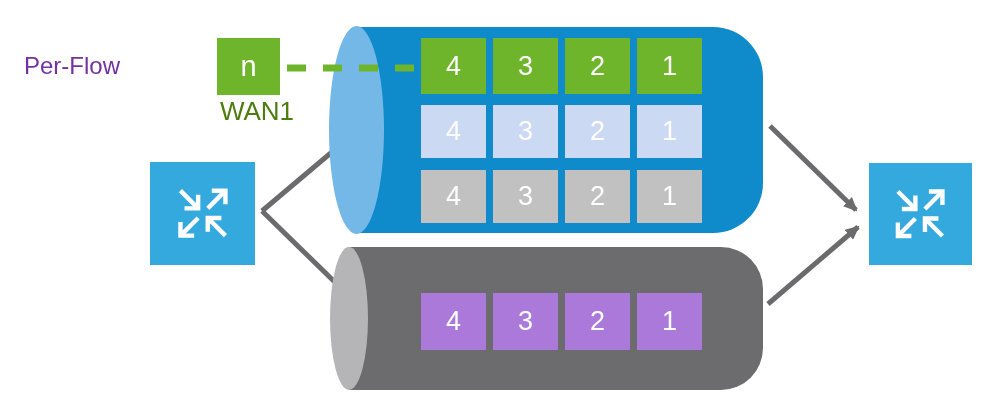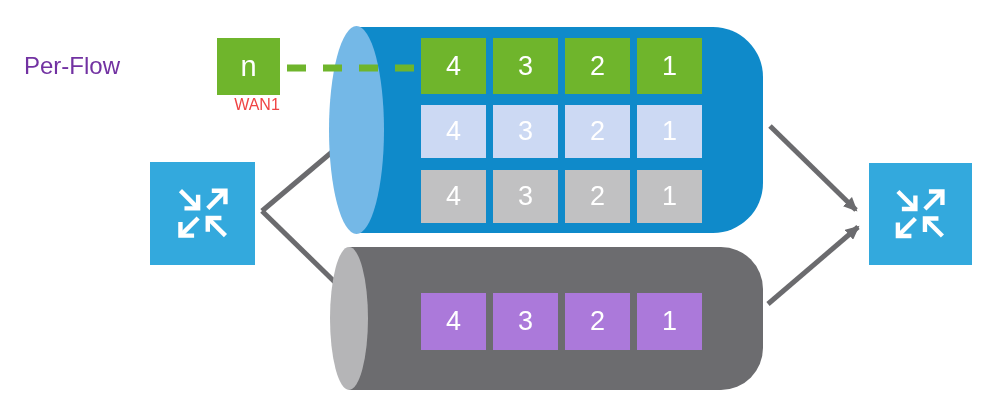--- a/index.html
+++ b/index.html
@@ -4,21 +4,21 @@
 <style>
   html,body{margin:0;padding:0;background:#ffffff;}
   .stage{
     position:relative;width:1003px;height:416px;background:#ffffff;
     font-family:"Liberation Sans","DejaVu Sans",sans-serif;overflow:hidden;
   }
   .abs{position:absolute;}
   
   .per-flow{left:24px;top:52px;font-size:24px;font-weight:500;color:#7232a2;z-index:6;}
   
-  .wan-label{width:100px;text-align:center;font-size:16px;color:#ef4444;z-index:6;}
+  .wan-label{width:100px;text-align:center;font-size:26px;color:#4d7c0f;z-index:6;}
   .wan1-label{left:207px;top:96px;}
   .wan2-label{left:210px;top:306px;}
   
   .n-badge{
     left:217px;top:38px;width:63px;height:57px;background:#6fb52c;
     display:flex;align-items:center;justify-content:center;
     color:#ffffff;font-size:29px;z-index:6;
   }
   
   .pipe-wan1{left:356px;top:27px;width:407px;height:206px;background:#0f8aca;

